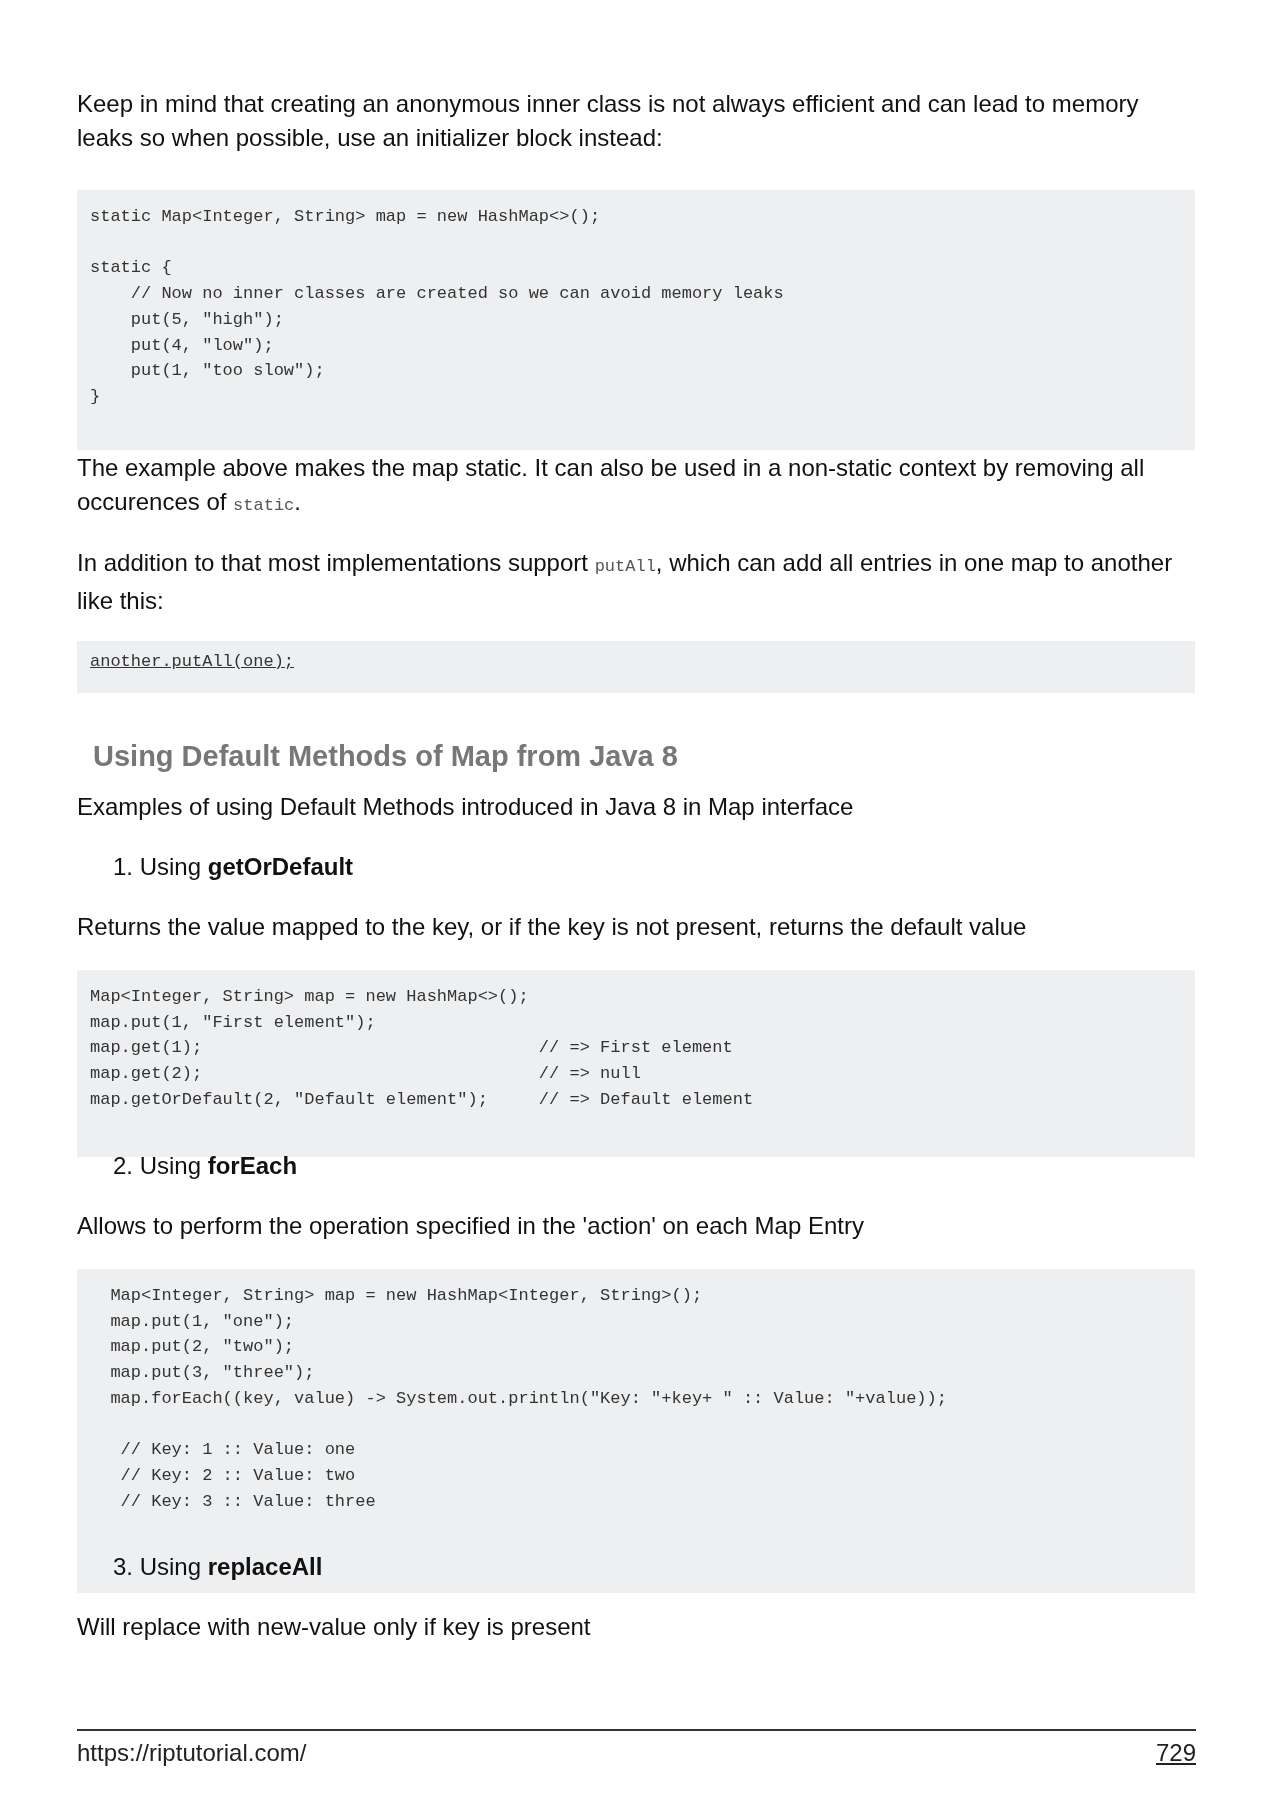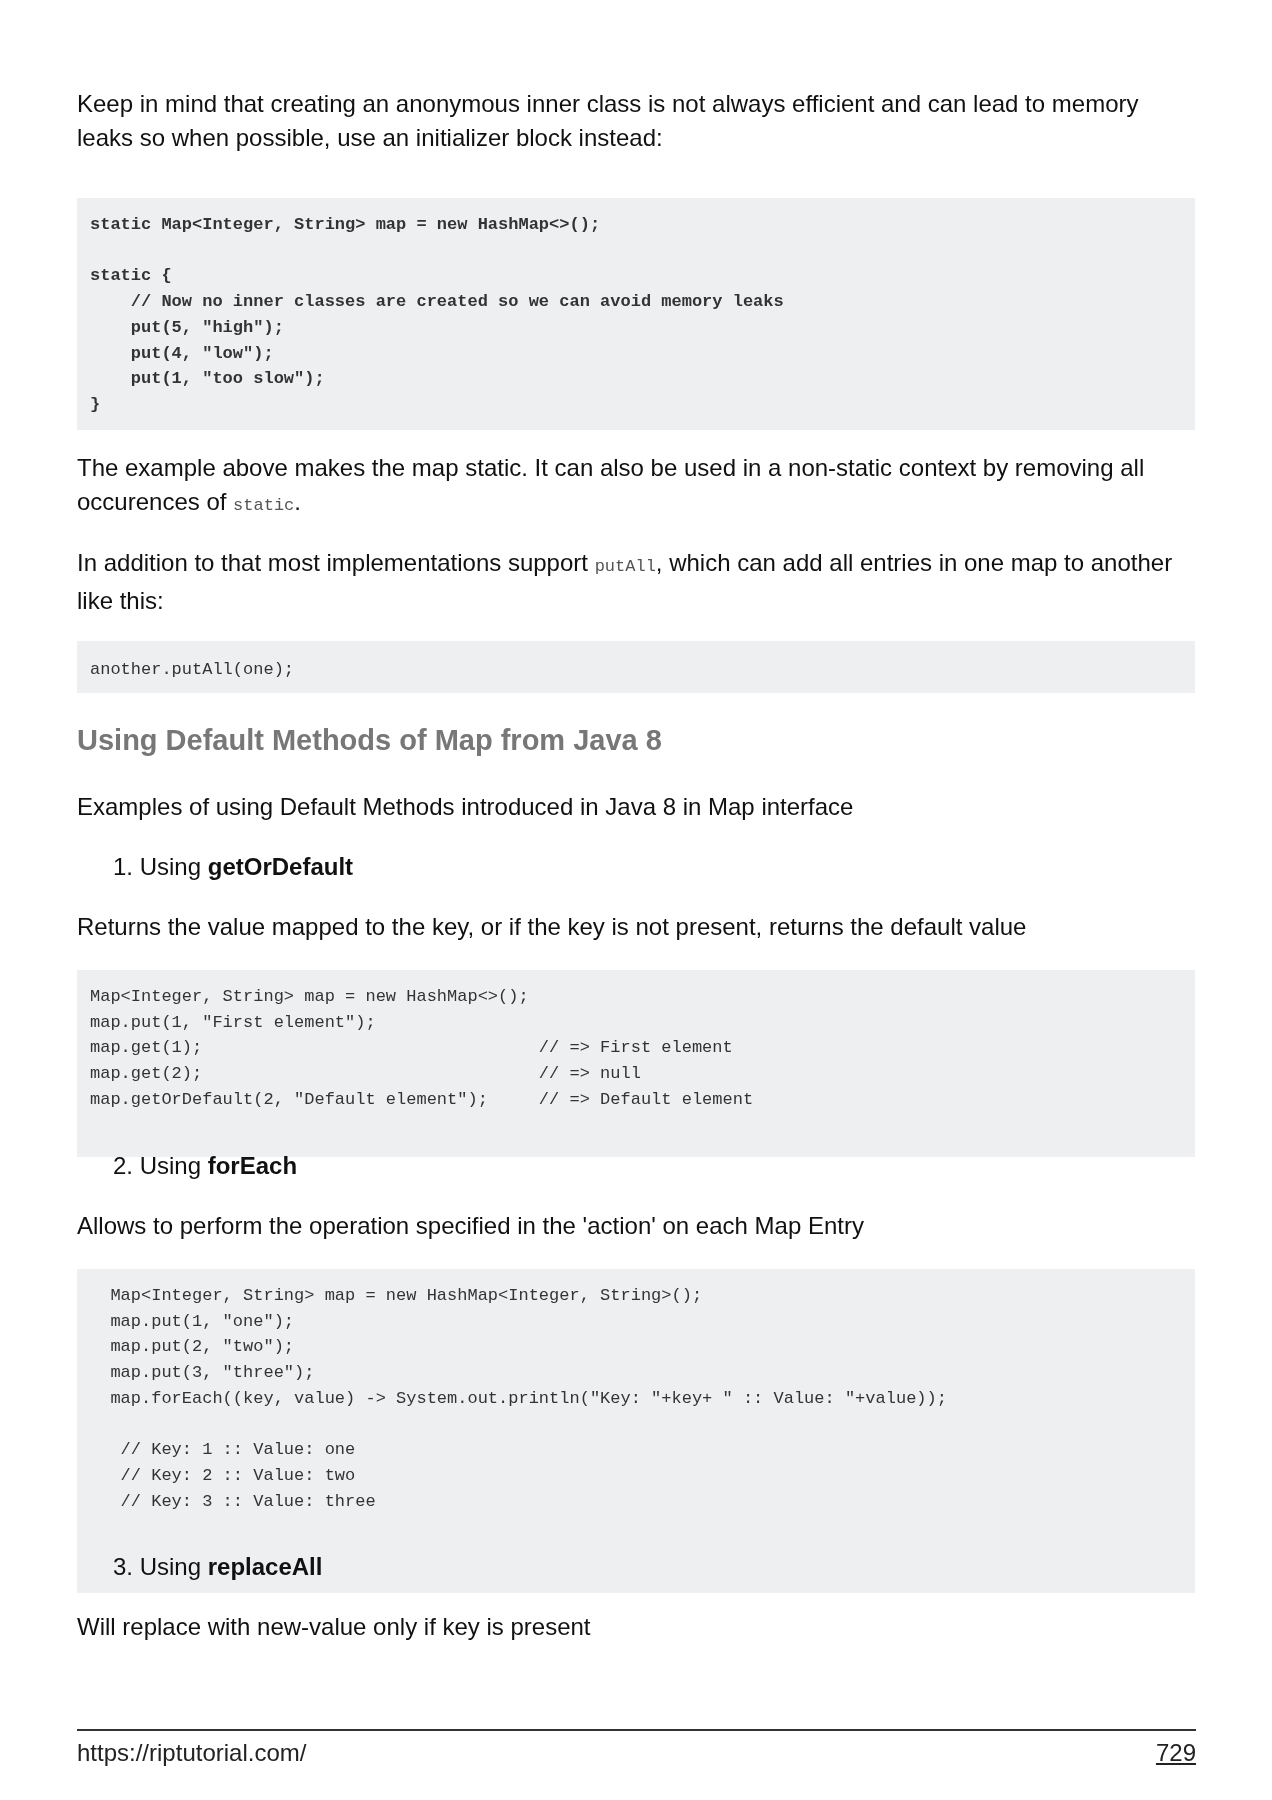--- a/index.html
+++ b/index.html
@@ -16,21 +16,21 @@
       font-family: "Liberation Mono", monospace; font-size: 17px; color: #555;
     }
     .code {
       position: absolute; left: 0; width: 1118px; background: #eeeff1;
       box-sizing: border-box; padding: 14px 13px;
       font-family: "Liberation Mono", monospace; font-size: 17px;
       line-height: 25.7px; color: #333; white-space: pre; margin: 0;
     }
     .h2 {
       position: absolute; left: 0; font-size: 29px; font-weight: bold;
-      color: #777777; margin: 0; line-height: 34px;
+      color: #777777; margin: 16px; line-height: 34px;
     }
     .li {
       position: absolute; left: 36px; font-size: 24px; line-height: 34px; margin: 0;
     }
     .li b { font-weight: bold; }
     .footer-rule {
       position: absolute; left: 77px; top: 1729px; width: 1119px; height: 2px; background: #333;
     }
     .footer-url {
       position: absolute; left: 77px; top: 1738px; font-size: 24px; color: #222; line-height: 30px;
@@ -39,34 +39,34 @@
       position: absolute; right: 76px; top: 1738px; font-size: 24px; color: #222; line-height: 30px; text-decoration: underline;
     }
   </style>
 </head>
 <body>
 
 <div class="page">
 
   <p class="p" style="top:87px;">Keep in mind that creating an anonymous inner class is not always efficient and can lead to memory leaks so when possible, use an initializer block instead:</p>
 
-  <pre class="code" style="top:198px; height:232px;font-weight:bold;">static Map&lt;Integer, String&gt; map = new HashMap&lt;&gt;();
+  <pre class="code" style="top:190px; height:260px;">static Map&lt;Integer, String&gt; map = new HashMap&lt;&gt;();
 
 static {
     // Now no inner classes are created so we can avoid memory leaks
     put(5, "high");
     put(4, "low");
     put(1, "too slow");
 }</pre>
 
   <p class="p" style="top:451px;"><span>The example above makes the map static. It can also be used in a non-static context by removing all occurences of </span><span class="inline-code">static</span><span>.</span></p>
 
   <p class="p" style="top:546px;"><span>In addition to that most implementations support </span><span class="inline-code">putAll</span><span>, which can add all entries in one map to another like this:</span></p>
 
-  <pre class="code" style="top:641px; height:52px; padding-top:16px;">another.putAll(one);</pre>
+  <pre class="code" style="top:641px; height:52px; padding-top:8px;text-decoration:underline;">another.putAll(one);</pre>
 
   <h2 class="h2" style="top:723px;">Using Default Methods of Map from Java 8</h2>
 
   <p class="p" style="top:790px;">Examples of using Default Methods introduced in Java 8 in Map interface</p>
 
   <p class="li" style="top:850px;"><span>1.</span> <span>Using </span><b>getOrDefault</b></p>
 
   <p class="p" style="top:910px;">Returns the value mapped to the key, or if the key is not present, returns the default value</p>
 
   <pre class="code" style="top:970px; height:187px;">Map&lt;Integer, String&gt; map = new HashMap&lt;&gt;();

